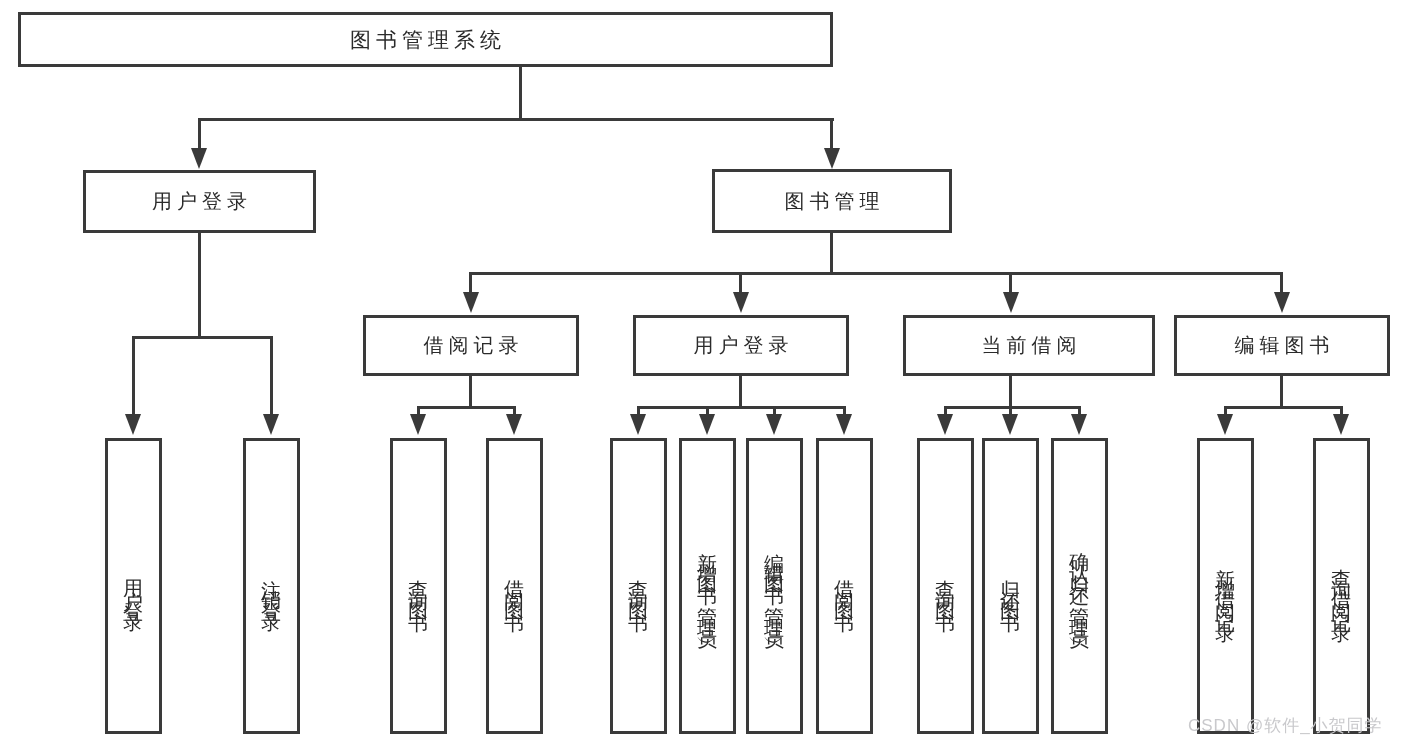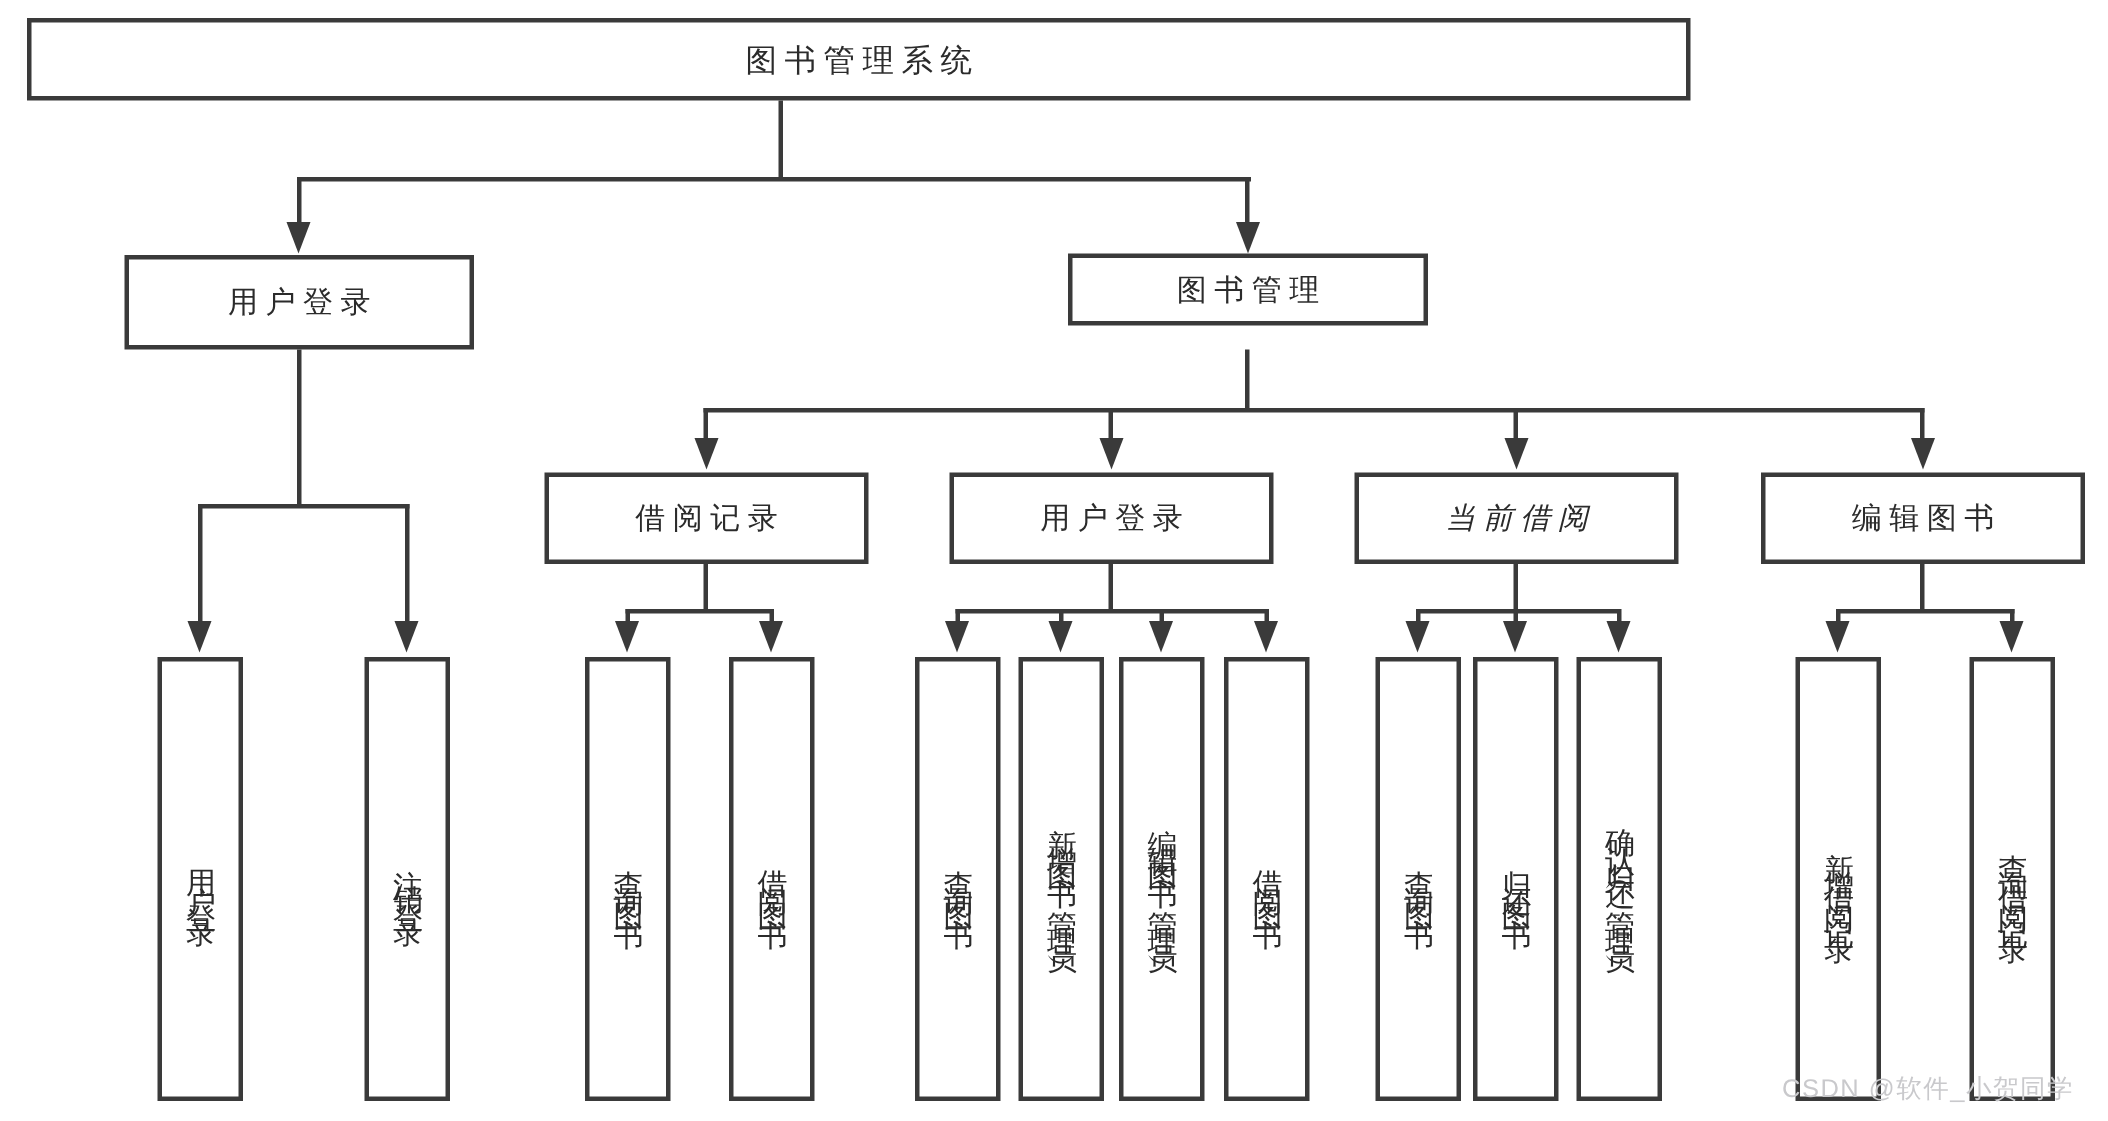--- a/index.html
+++ b/index.html
@@ -55,35 +55,35 @@
     color: var(--watermark);
     z-index: 5;
     white-space: nowrap;
   }
 </style>
 </head>
 <body>
 
 <div id="canvas">
 
-  <div class="box" style="left:18px; top:12px; width:1109px; height:55px;">
+  <div class="box" style="left:18px; top:12px; width:815px; height:55px;">
     <span class="root-label">图书管理系统</span>
   </div>
 
   <div class="line" style="left:519px; top:67px; width:3px; height:51px;"></div>
   <div class="line" style="left:198px; top:118px; width:636px; height:3px;"></div>
   <div class="line" style="left:198px; top:118px; width:3px; height:34px;"></div>
   <div class="arrow-head" style="left:191px; top:148px;"></div>
   <div class="line" style="left:830px; top:118px; width:3px; height:34px;"></div>
   <div class="arrow-head" style="left:824px; top:148px;"></div>
 
   <div class="box" style="left:83px; top:170px; width:233px; height:63px;">
     <span class="h-label">用户登录</span>
   </div>
-  <div class="box" style="left:712px; top:169px; width:240px; height:48px;">
+  <div class="box" style="left:712px; top:169px; width:240px; height:64px;">
     <span class="h-label">图书管理</span>
   </div>
 
   <div class="line" style="left:198px; top:233px; width:3px; height:103px;"></div>
   <div class="line" style="left:132px; top:336px; width:141px; height:3px;"></div>
   <div class="line" style="left:132px; top:336px; width:3px; height:80px;"></div>
   <div class="arrow-head" style="left:125px; top:414px;"></div>
   <div class="line" style="left:270px; top:336px; width:3px; height:80px;"></div>
   <div class="arrow-head" style="left:263px; top:414px;"></div>
 
@@ -97,21 +97,21 @@
   <div class="arrow-head" style="left:1003px; top:292px;"></div>
   <div class="line" style="left:1280px; top:272px; width:3px; height:22px;"></div>
   <div class="arrow-head" style="left:1274px; top:292px;"></div>
 
   <div class="box" style="left:363px; top:315px; width:216px; height:61px;">
     <span class="h-label">借阅记录</span>
   </div>
   <div class="box" style="left:633px; top:315px; width:216px; height:61px;">
     <span class="h-label">用户登录</span>
   </div>
-  <div class="box" style="left:903px; top:315px; width:216px; height:61px;font-style:italic;">
+  <div class="box" style="left:903px; top:315px; width:252px; height:61px;">
     <span class="h-label">当前借阅</span>
   </div>
   <div class="box" style="left:1174px; top:315px; width:216px; height:61px;">
     <span class="h-label">编辑图书</span>
   </div>
 
   <div class="line" style="left:469px; top:376px; width:3px; height:30px;"></div>
   <div class="line" style="left:417px; top:406px; width:99px; height:3px;"></div>
   <div class="line" style="left:417px; top:406px; width:3px; height:10px;"></div>
   <div class="arrow-head" style="left:410px; top:414px;"></div>

